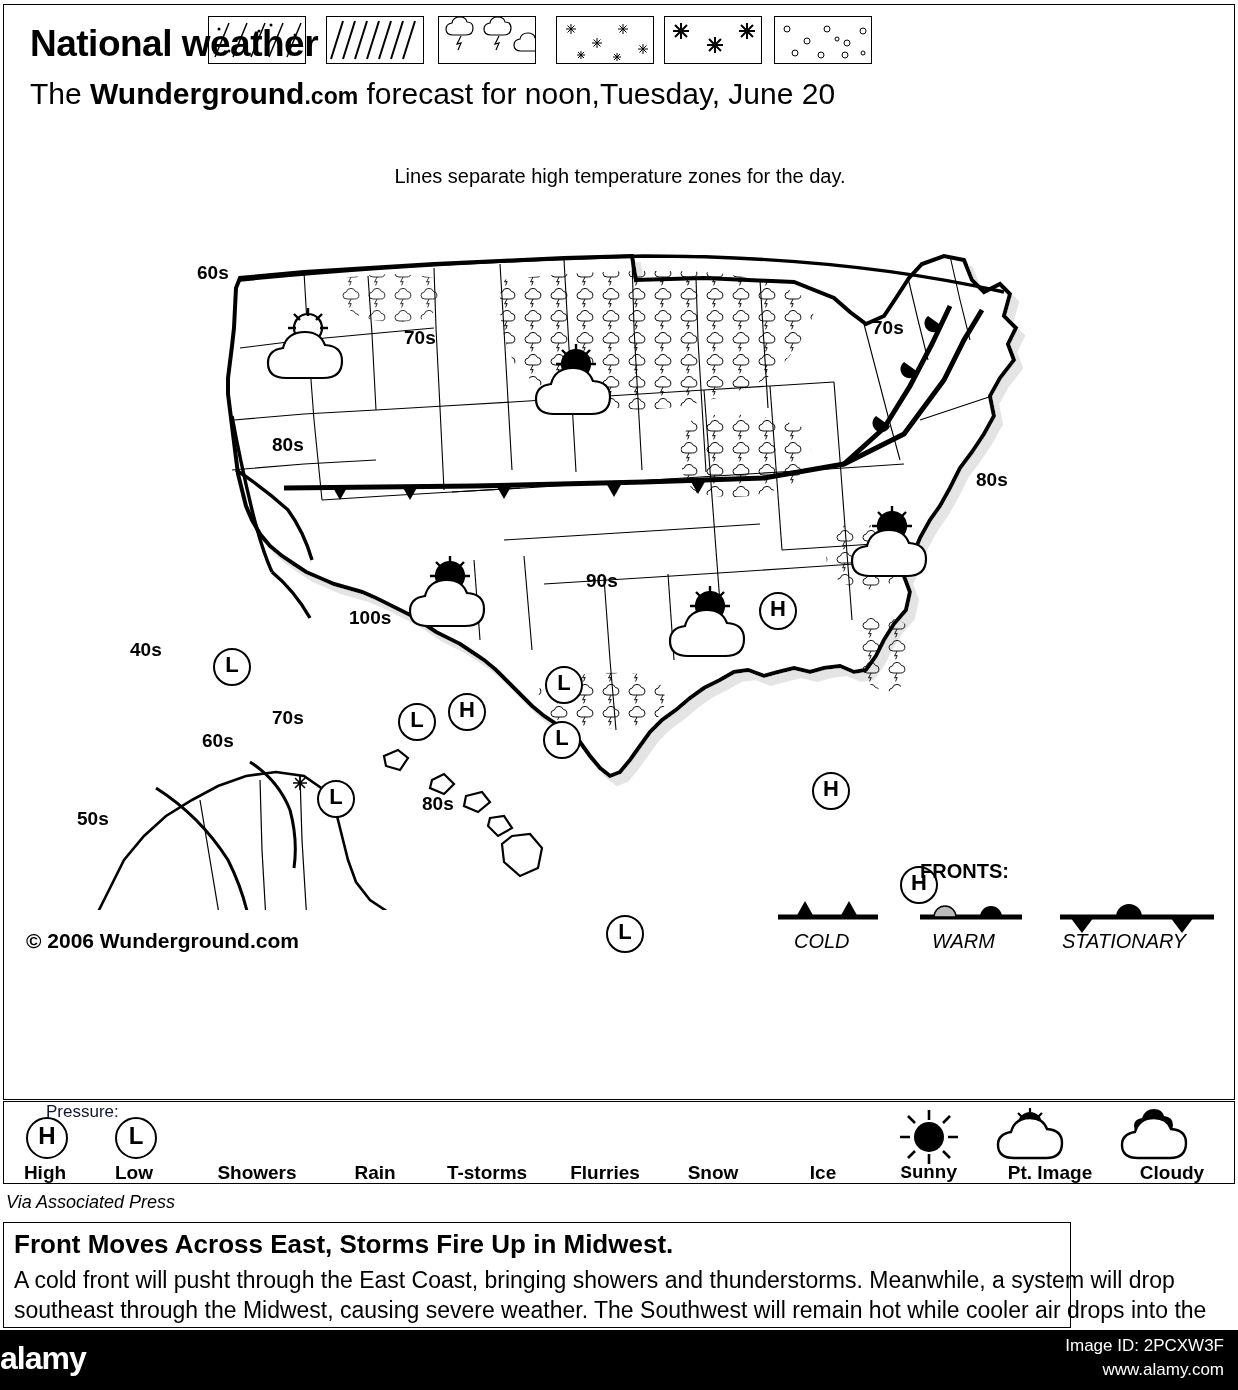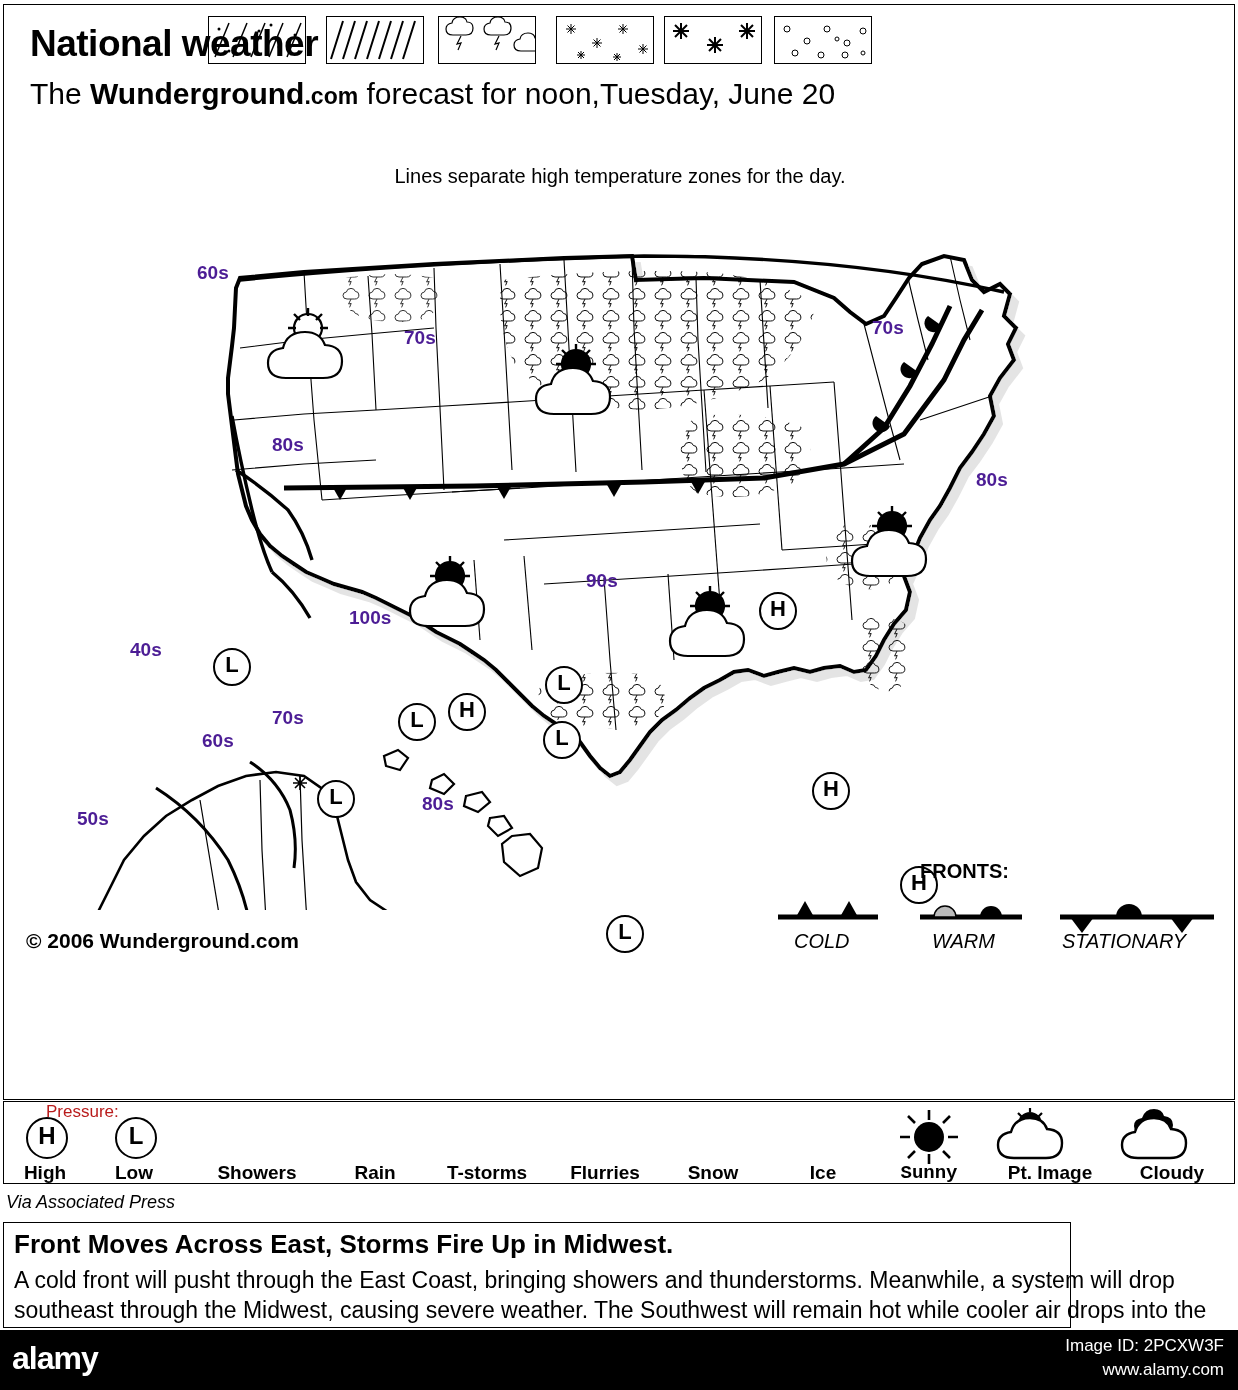--- a/index.html
+++ b/index.html
@@ -13,21 +13,21 @@
   .subtitle{position:absolute;left:26px;top:72px;font-size:30px;}
   .subtitle b{font-weight:bold;}
   .subtitle .dotcom{font-weight:bold;font-size:23px;}
 
   .lines-note{position:absolute;left:0;top:160px;width:1232px;text-align:center;font-size:20px;}
 
   
   .maparea{position:absolute;left:0;top:215px;width:1232px;height:690px;}
   .maparea svg{position:absolute;left:0;top:0;}
 
-  .tlabel{position:absolute;font-size:19px;font-weight:bold;color:#4c1d95;}
+  .tlabel{position:absolute;font-size:19px;font-weight:bold;color:#000000;}
 
   
   .pm{position:absolute;width:34px;height:34px;border:2.5px solid #000;border-radius:50%;background:#fff;
       font-size:22px;font-weight:bold;line-height:30px;text-align:center;}
 
   
   .copyright{position:absolute;left:22px;top:924px;font-size:21px;font-weight:bold;}
 
   
   .fronts-title{position:absolute;left:916px;top:855px;font-size:20px;font-weight:bold;}
@@ -43,21 +43,21 @@
   
   .via{position:absolute;left:6px;top:1192px;font-size:18px;font-style:italic;}
 
   
   .story{position:absolute;left:3px;top:1222px;width:1068px;height:106px;border:1px solid #000;box-sizing:border-box;}
   .story h2{margin:0;position:absolute;left:10px;top:6px;font-size:26px;font-weight:bold;}
   .story p{margin:0;position:absolute;left:10px;top:42px;width:1218px;font-size:23px;line-height:30px;}
 
   
   .footer{position:absolute;left:0;top:1330px;width:1238px;height:60px;background:#000;color:#fff;}
-  .footer .alamy{position:absolute;left:12px;top:10px;font-size:32px;font-weight:bold;letter-spacing:-1px;}
+  .footer .alamy{position:absolute;left:0;top:10px;font-size:32px;font-weight:bold;letter-spacing:-1px;}
   .footer .imgid{position:absolute;right:14px;top:6px;font-size:17px;}
   .footer .url{position:absolute;right:14px;top:30px;font-size:17px;}
 </style>
 </head>
 <body>
 
 <div class="page">
 
   <div class="panel">
 
@@ -299,21 +299,21 @@
       <polygon points="396,26 420,26 408,42" fill="#000"></polygon>
     </svg>
     <div class="front-cap" style="left:790px;top:925px;">COLD</div>
     <div class="front-cap" style="left:928px;top:925px;">WARM</div>
     <div class="front-cap" style="left:1058px;top:925px;">STATIONARY</div>
   </div>
 
   <div class="legend"></div>
 
   <div class="legend-content">
-    <div style="position:absolute;left:46px;top:1102px;font-size:17px;color:#b91c1c;">Pressure:</div>
+    <div style="position:absolute;left:46px;top:1102px;font-size:17px;color:#0f172a;">Pressure:</div>
 
     <div class="lg-hl" style="left:26px;top:1117px;">H</div>
     <div class="lg-cap" style="left:14px;top:1162px;width:62px;">High</div>
 
     <div class="lg-hl" style="left:115px;top:1117px;">L</div>
     <div class="lg-cap" style="left:103px;top:1162px;width:62px;">Low</div>
 
     <div class="swatch" style="left:208px;">
       <svg width="98" height="48">
           <rect width="98" height="48" fill="url(#x)"></rect>

